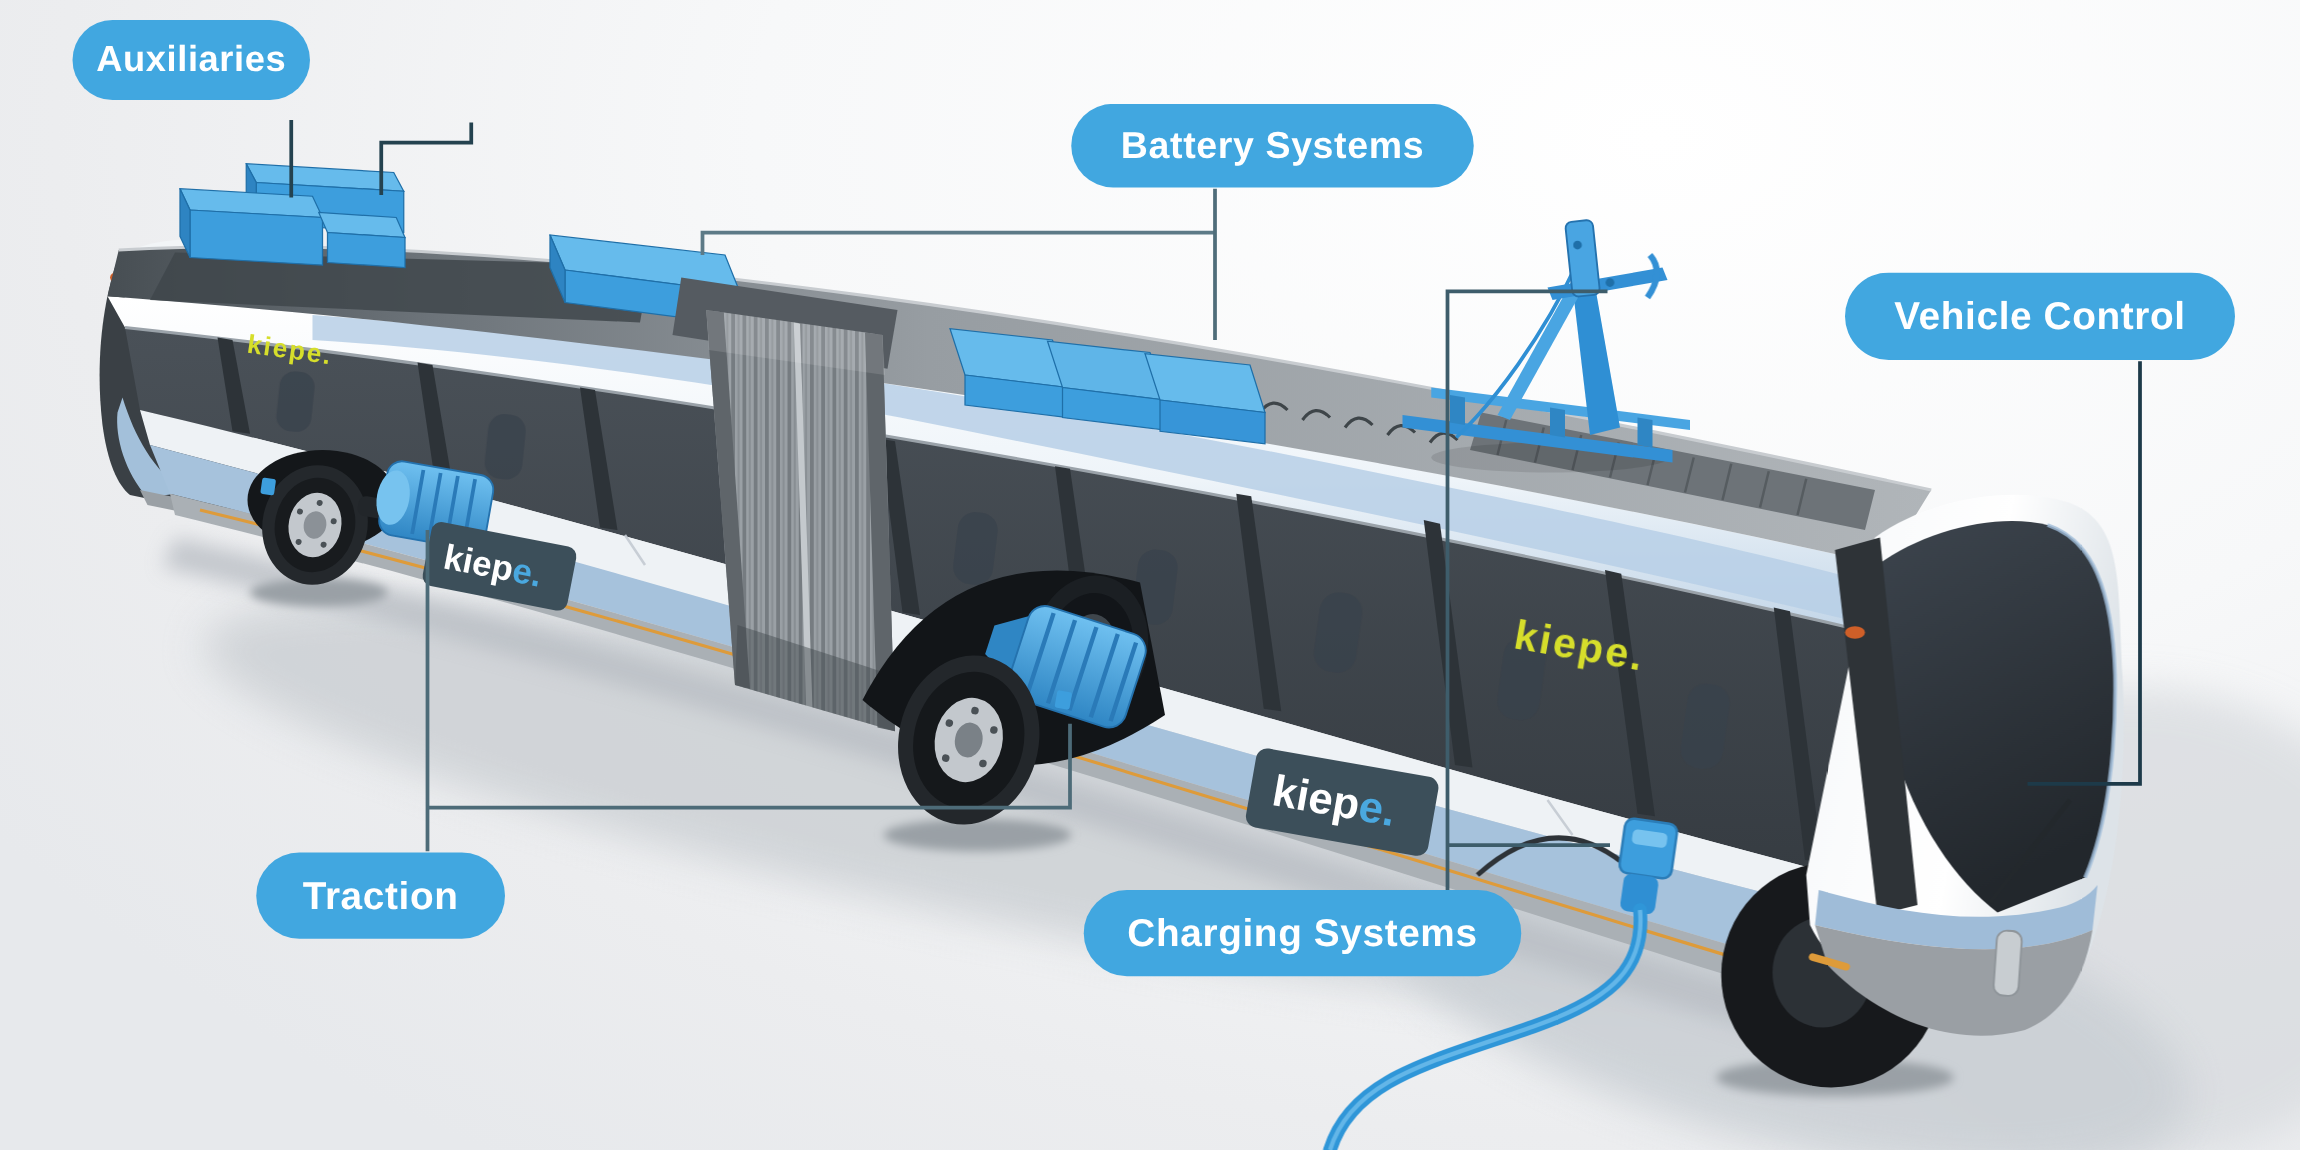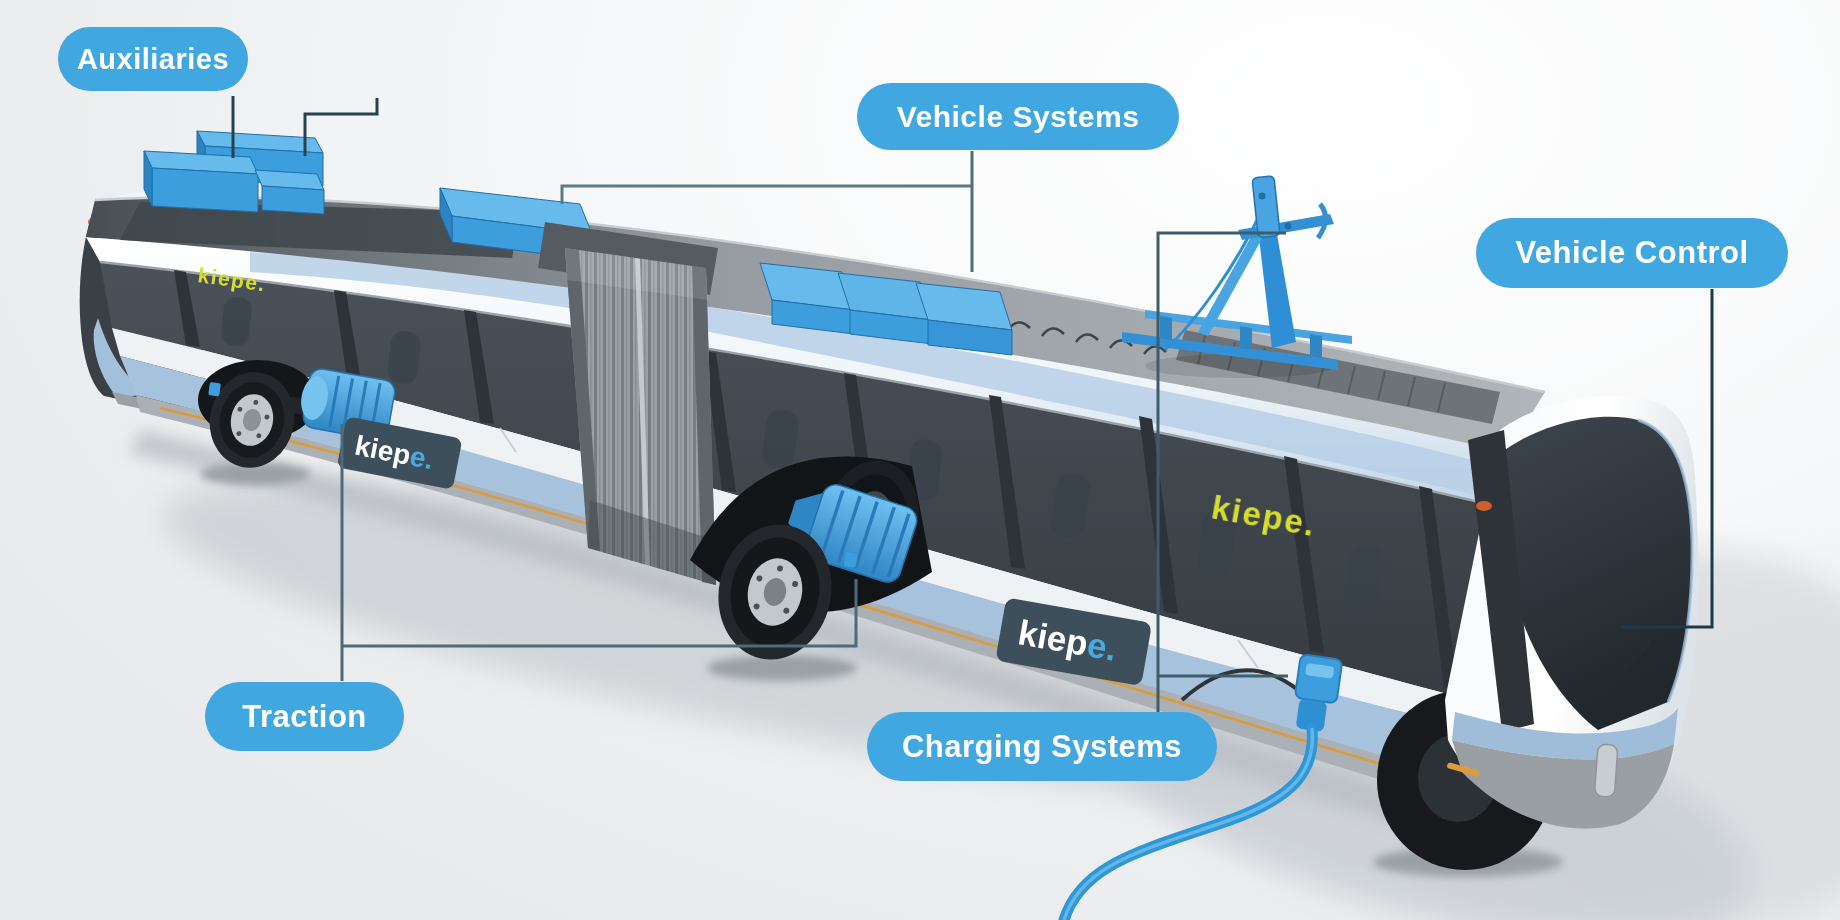--- a/index.html
+++ b/index.html
@@ -312,19 +312,19 @@
     <path d="M562,204 L562,186 L972,186" stroke="#5d7a87"></path>
     <path d="M972,151 L972,272" stroke="#4f6d7a"></path>
     <path d="M1712,289 L1712,627 L1622,627" stroke="#1d3a49"></path>
     <path d="M342,424 L342,681" stroke="#4d6b78"></path>
     <path d="M342,646 L856,646 L856,579" stroke="#4d6b78"></path>
     <path d="M1158,751 L1158,233 L1286,233" stroke="#3e5d6b"></path>
     <path d="M1158,676 L1288,676" stroke="#3e5d6b"></path>
   </g>
 </svg>
 
-<div class="pill" style="left:58px;top:27px;width:190px;height:64px;font-size:29px;">Auxiliaries</div>
-<div class="pill" style="left:857px;top:83px;width:322px;height:67px;font-size:30px;">Vehicle Systems</div>
+<div class="pill" style="left:58px;top:16px;width:190px;height:64px;font-size:29px;">Auxiliaries</div>
+<div class="pill" style="left:857px;top:83px;width:322px;height:67px;font-size:30px;">Battery Systems</div>
 <div class="pill" style="left:1476px;top:218px;width:312px;height:70px;font-size:31px;">Vehicle Control</div>
 <div class="pill" style="left:205px;top:682px;width:199px;height:69px;font-size:31px;">Traction</div>
 <div class="pill" style="left:867px;top:712px;width:350px;height:69px;font-size:31px;">Charging Systems</div>
 
 </div>
 
 </body></html>

